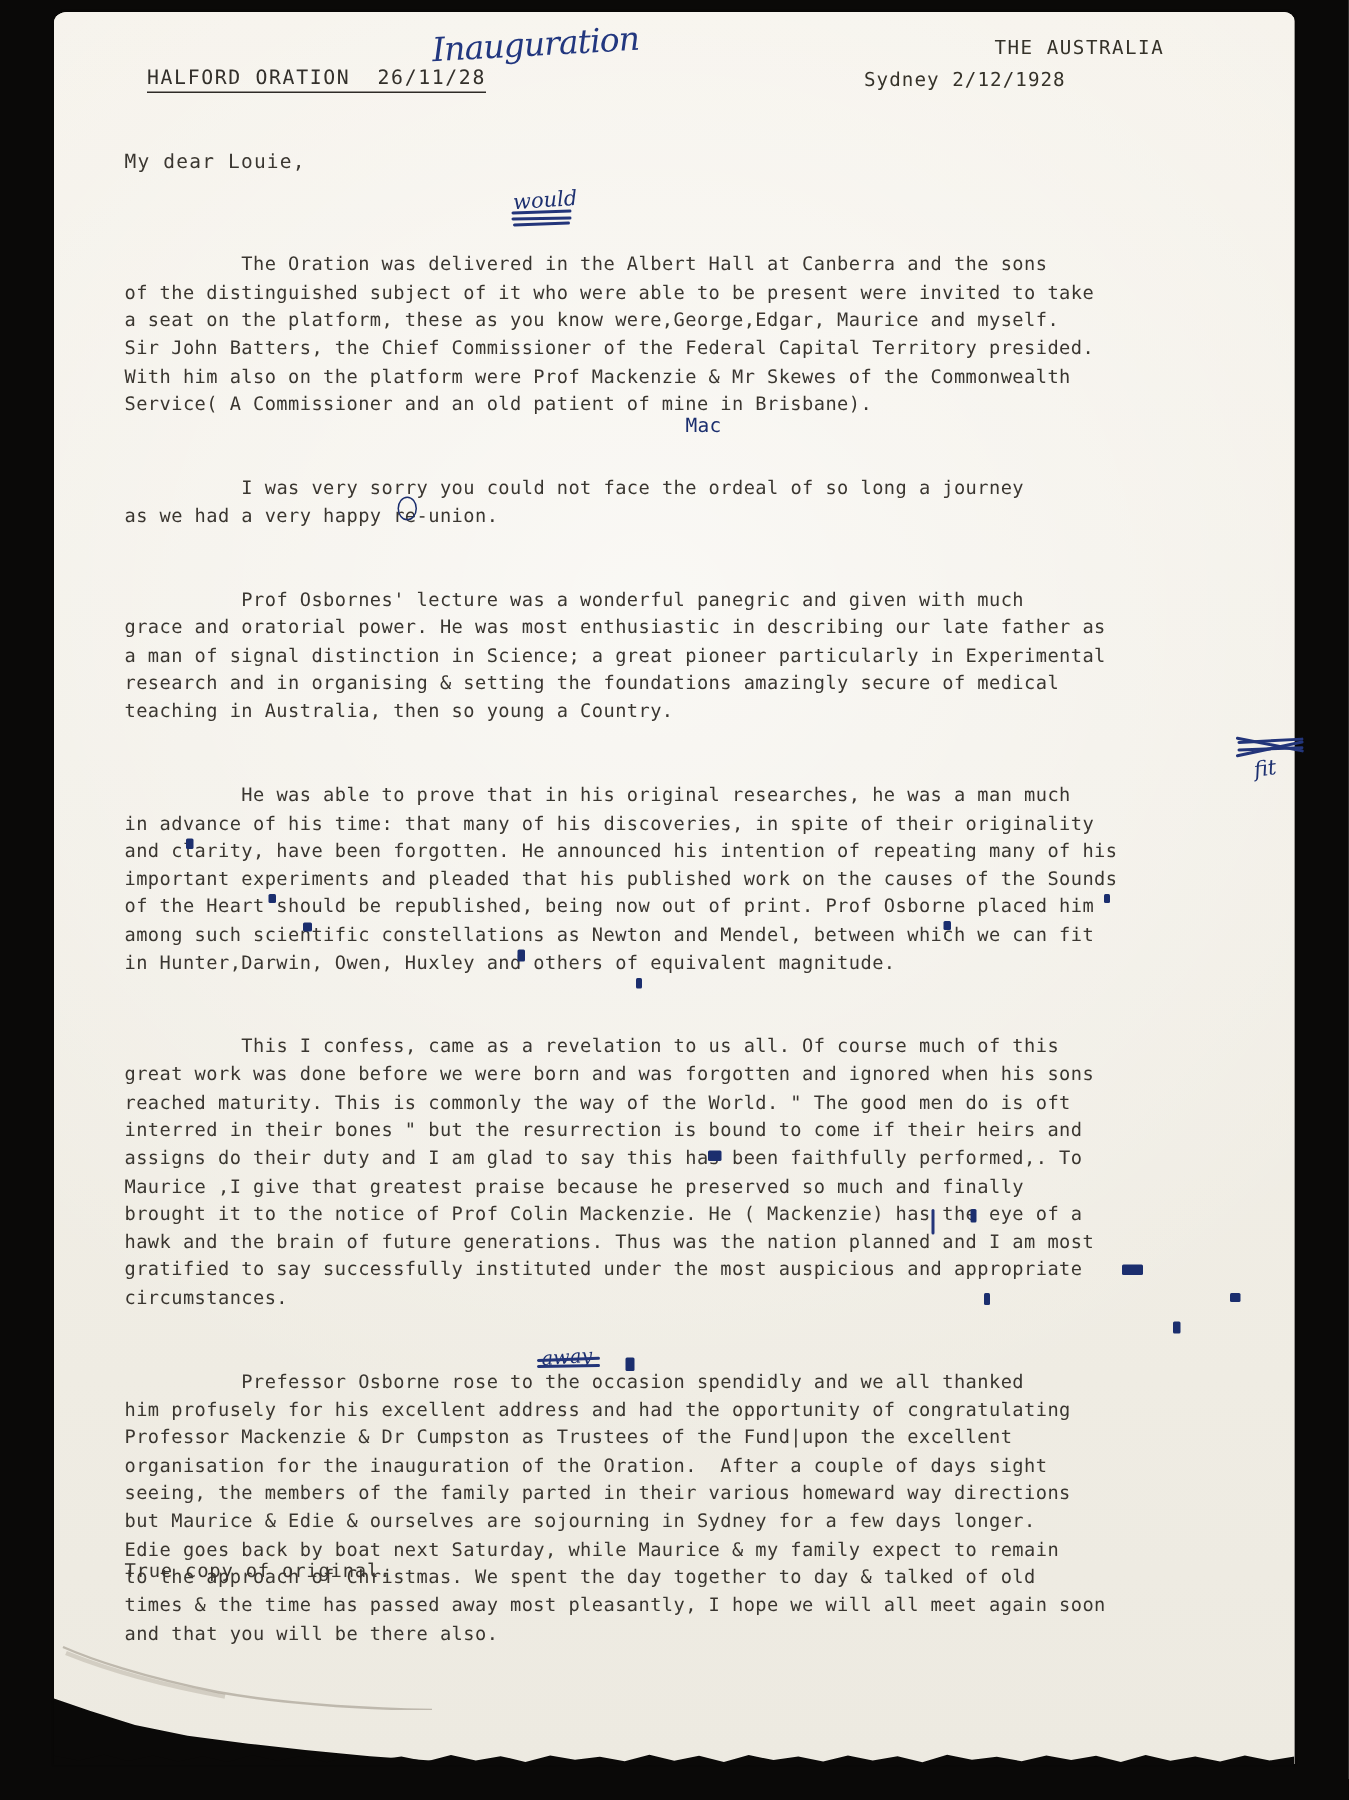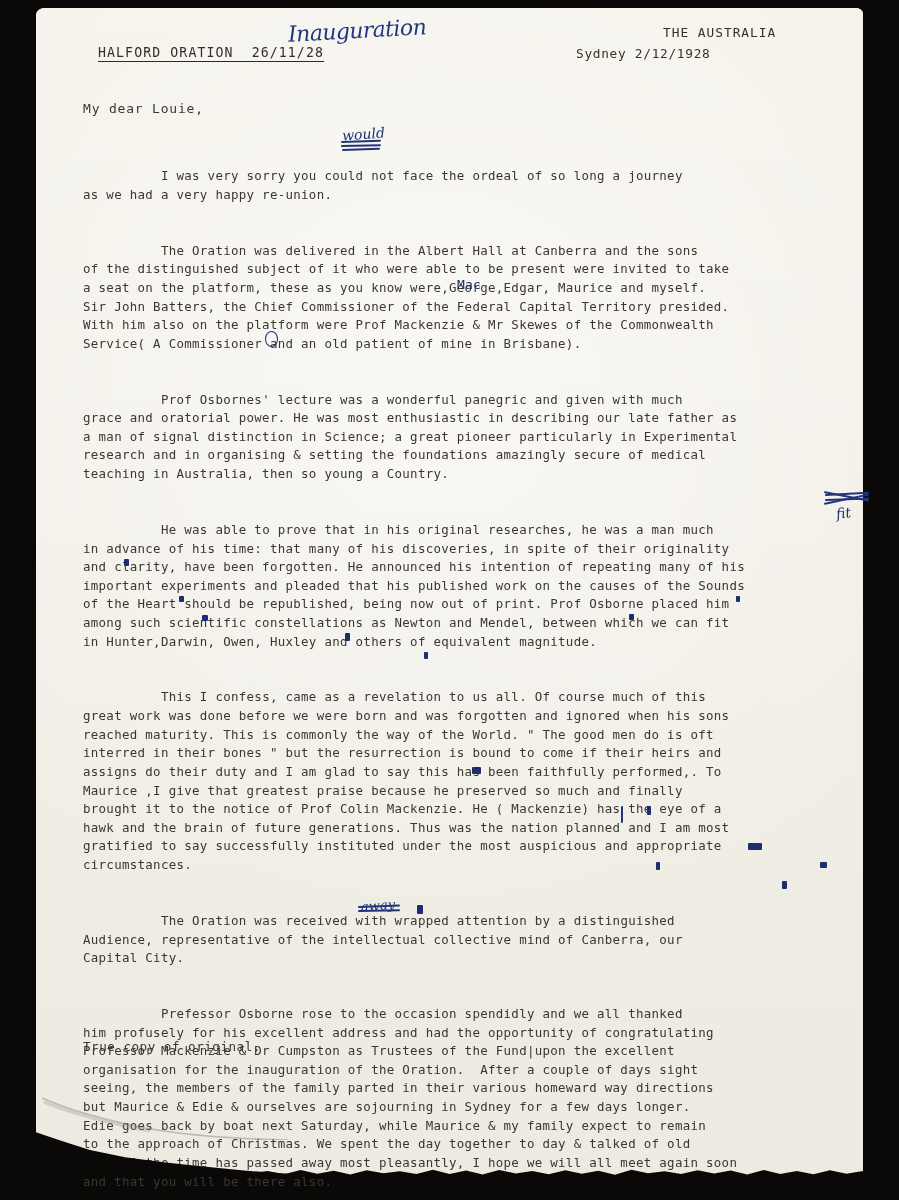--- a/index.html
+++ b/index.html
@@ -227,28 +227,28 @@
     <div id="type-layer">
 
       <div class="tl" id="hdr-oration"><span class="ul">HALFORD ORATION  26/11/28</span></div>
 
       <div class="tl" id="hdr-place">THE AUSTRALIA</div>
       <div class="tl" id="hdr-date">Sydney 2/12/1928</div>
 
       <div class="tl" id="salutation">My dear Louie,</div>
 
       <div id="body-text">
-        <p>          I was very sorry you could not face the ordeal of so long a journey
-as we had a very happy re-union.</p>
         <p>          The Oration was delivered in the Albert Hall at Canberra and the sons
 of the distinguished subject of it who were able to be present were invited to take
 a seat on the platform, these as you know were,George,Edgar, Maurice and myself.
 Sir John Batters, the Chief Commissioner of the Federal Capital Territory presided.
 With him also on the platform were Prof Mackenzie &amp; Mr Skewes of the Commonwealth
 Service( A Commissioner and an old patient of mine in Brisbane).</p>
+        <p>          I was very sorry you could not face the ordeal of so long a journey
+as we had a very happy re-union.</p>
         <p>          Prof Osbornes' lecture was a wonderful panegric and given with much
 grace and oratorial power. He was most enthusiastic in describing our late father as
 a man of signal distinction in Science; a great pioneer particularly in Experimental
 research and in organising &amp; setting the foundations amazingly secure of medical
 teaching in Australia, then so young a Country.</p>
         <p>          He was able to prove that in his original researches, he was a man much
 in advance of his time: that many of his discoveries, in spite of their originality
 and clarity, have been forgotten. He announced his intention of repeating many of his
 important experiments and pleaded that his published work on the causes of the Sounds
 of the Heart should be republished, being now out of print. Prof Osborne placed him
@@ -257,23 +257,20 @@
         <p>          This I confess, came as a revelation to us all. Of course much of this
 great work was done before we were born and was forgotten and ignored when his sons
 reached maturity. This is commonly the way of the World. " The good men do is oft
 interred in their bones " but the resurrection is bound to come if their heirs and
 assigns do their duty and I am glad to say this has been faithfully performed,. To
 Maurice ,I give that greatest praise because he preserved so much and finally
 brought it to the notice of Prof Colin Mackenzie. He ( Mackenzie) has the eye of a
 hawk and the brain of future generations. Thus was the nation planned and I am most
 gratified to say successfully instituted under the most auspicious and appropriate
 circumstances.</p>
-        <p>          The Oration was received with wrapped attention by a distinguished
-Audience, representative of the intellectual collective mind of Canberra, our
-Capital City.</p>
         <p>          Prefessor Osborne rose to the occasion spendidly and we all thanked
 him profusely for his excellent address and had the opportunity of congratulating
 Professor Mackenzie &amp; Dr Cumpston as Trustees of the Fund|upon the excellent
 organisation for the inauguration of the Oration.  After a couple of days sight
 seeing, the members of the family parted in their various homeward way directions
 but Maurice &amp; Edie &amp; ourselves are sojourning in Sydney for a few days longer.
 Edie goes back by boat next Saturday, while Maurice &amp; my family expect to remain
 to the approach of Christmas. We spent the day together to day &amp; talked of old
 times &amp; the time has passed away most pleasantly, I hope we will all meet again soon
 and that you will be there also.</p>

